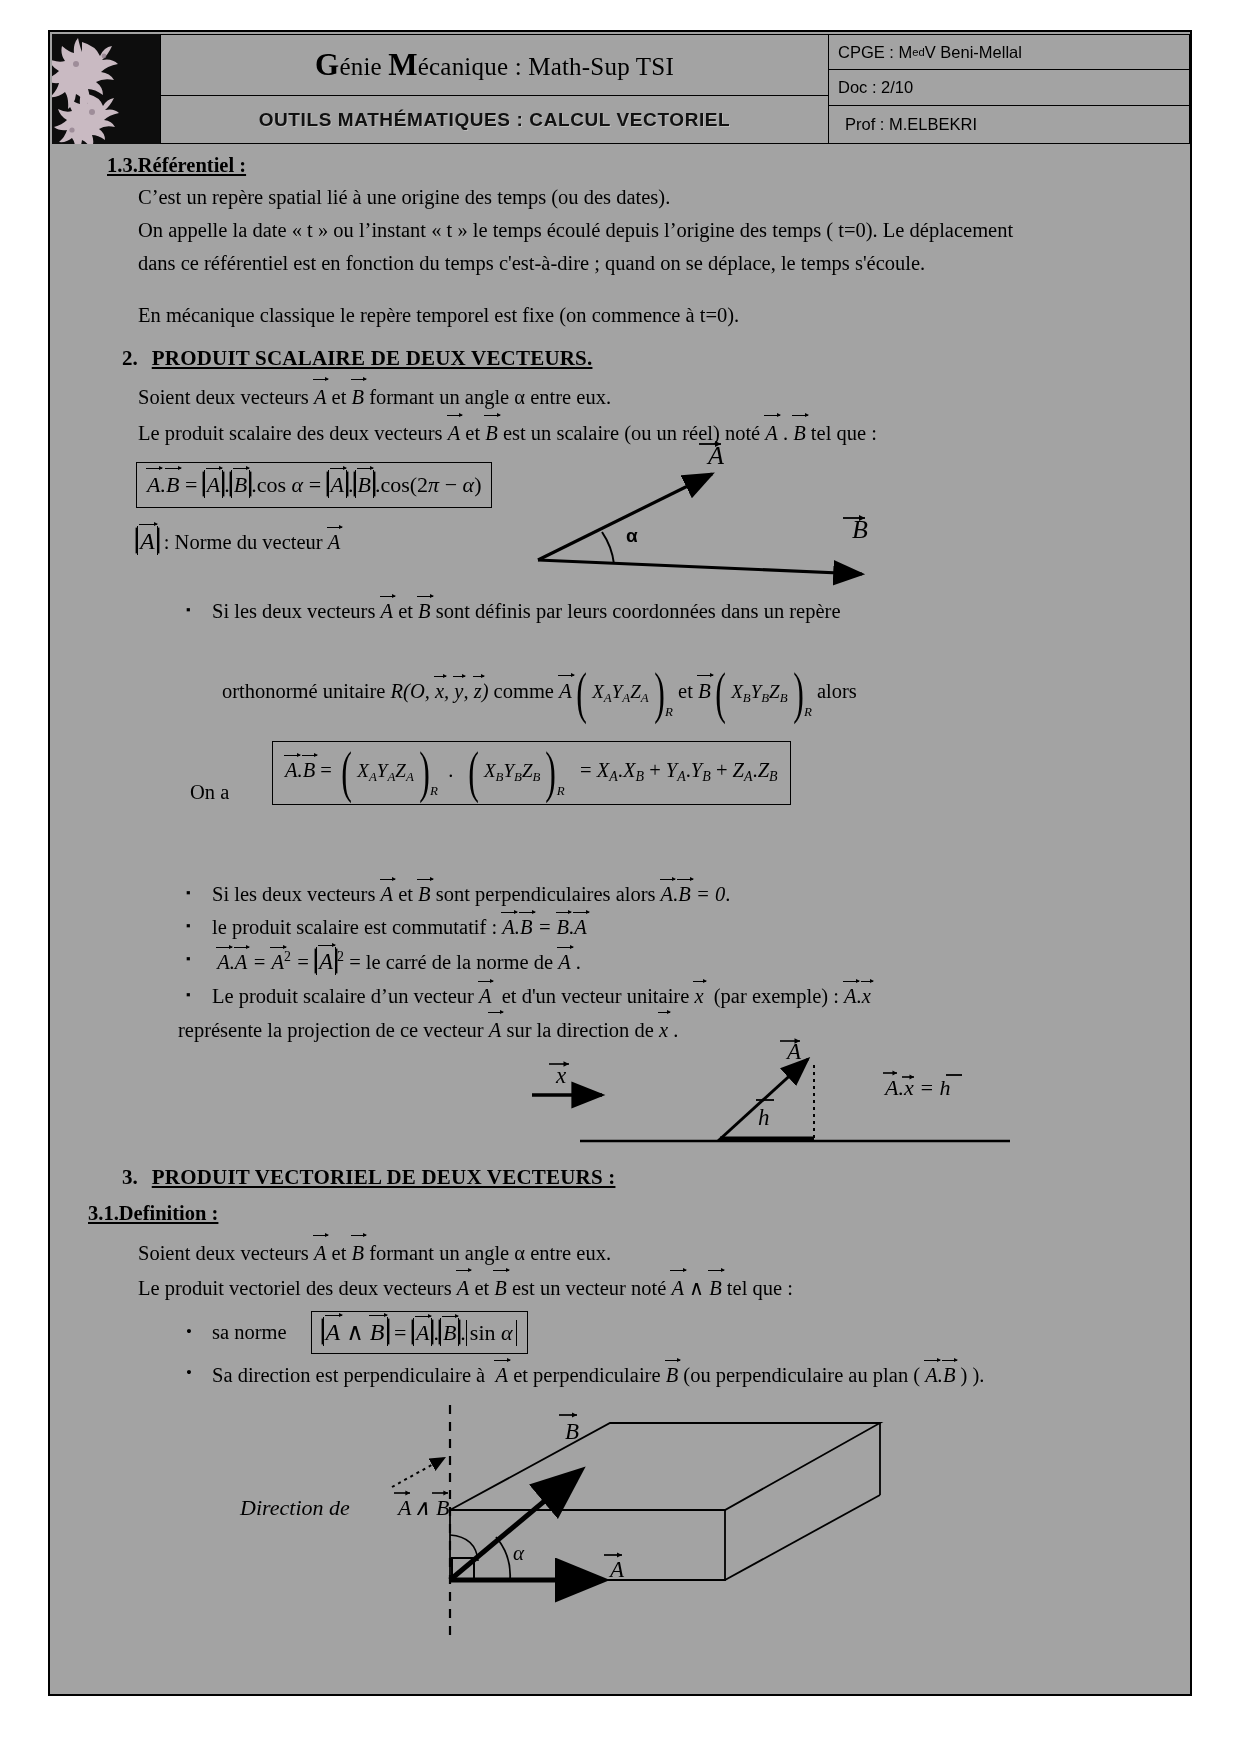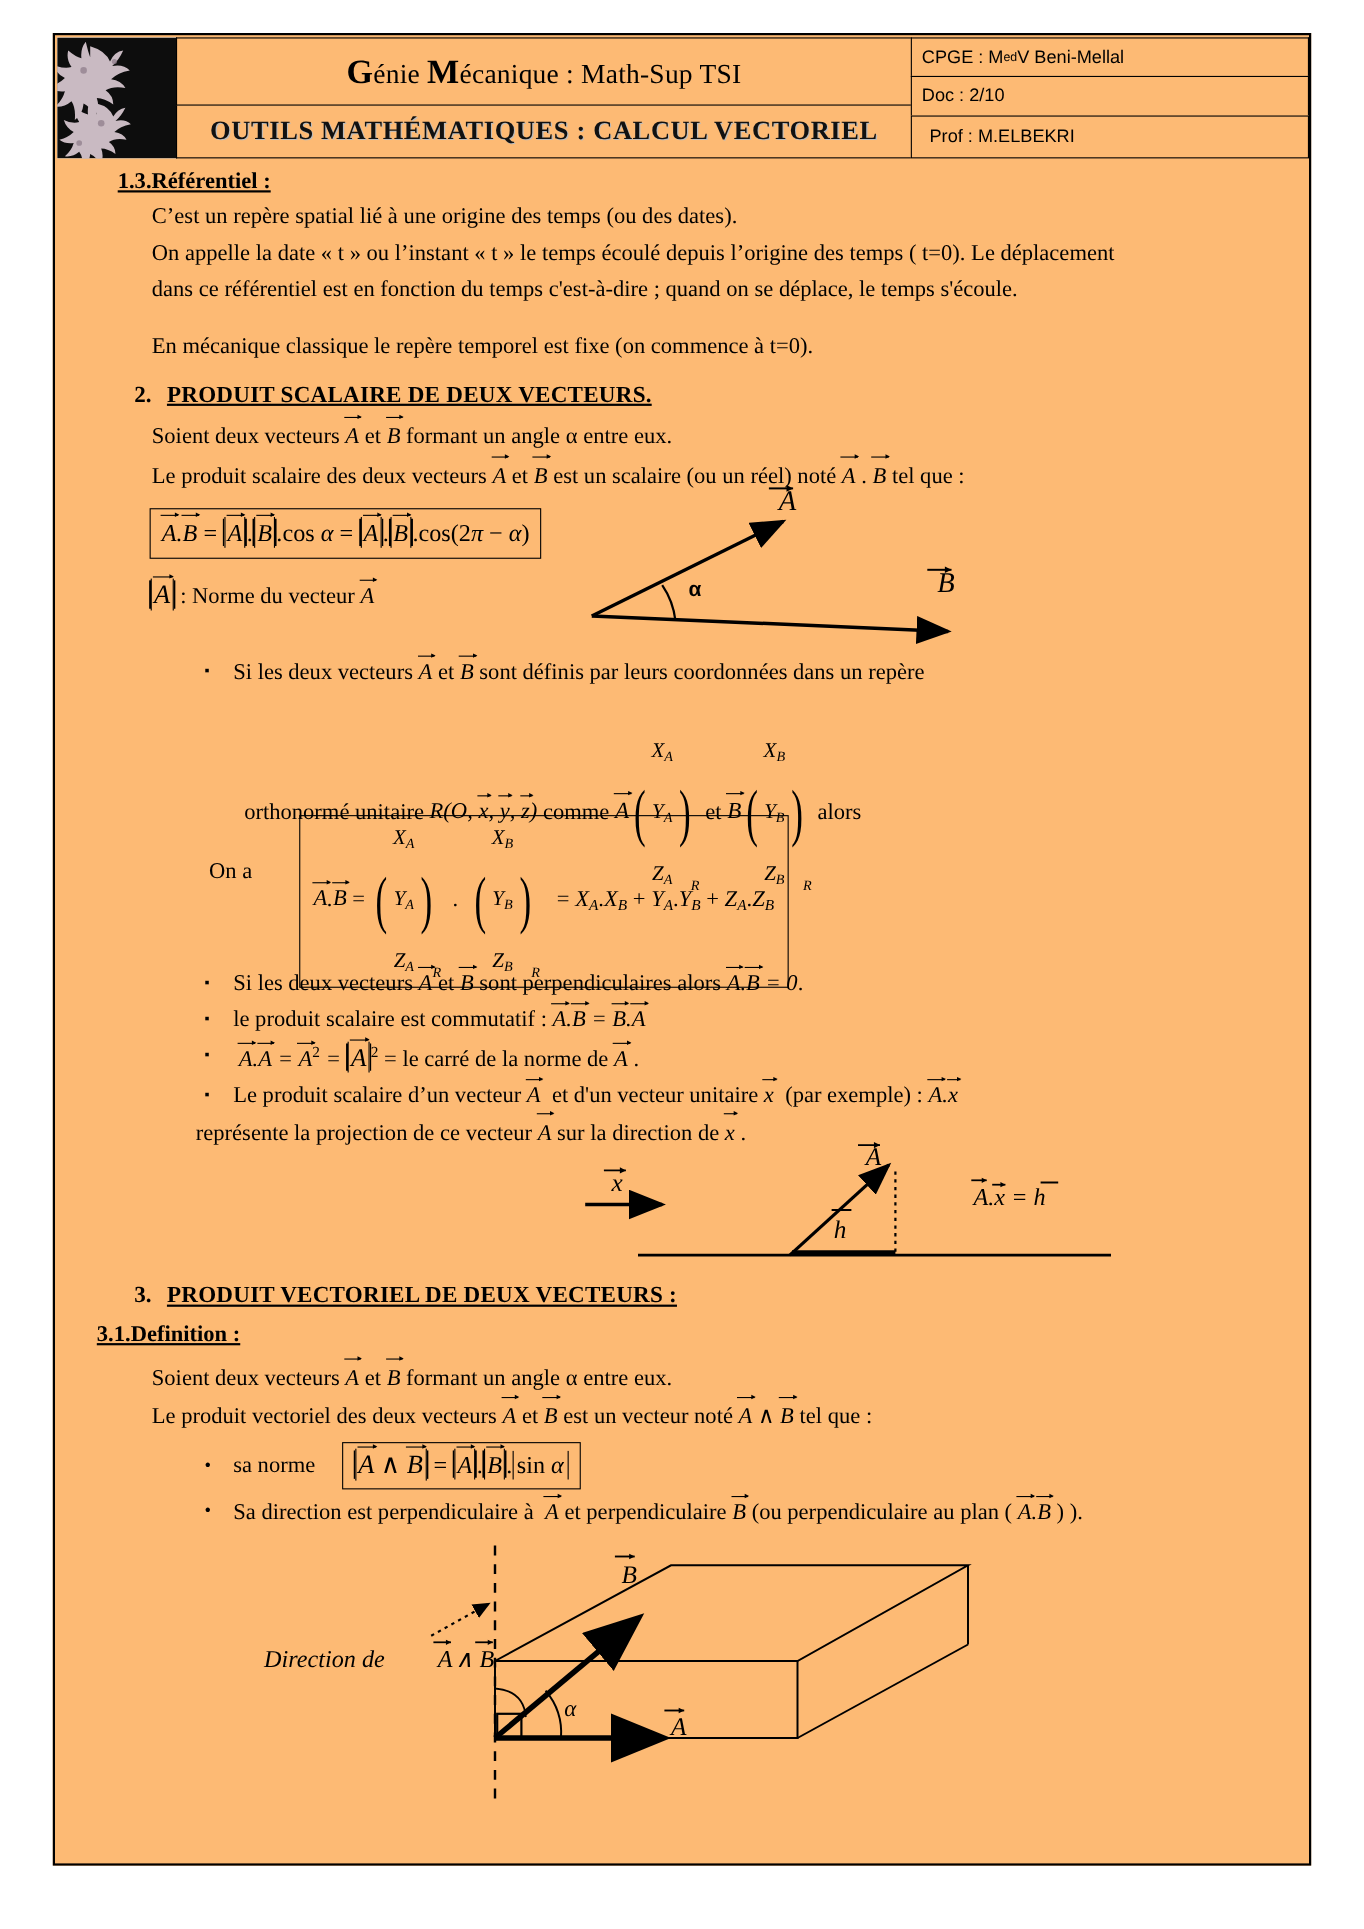--- a/index.html
+++ b/index.html
@@ -9,21 +9,21 @@
     color:#000;
     position:relative;
     overflow:hidden;
   }
   .page{
     position:absolute;
     left:48px; top:30px;
     width:1144px; height:1666px;
     border:2px solid #000;
     box-sizing:border-box;
-    background:#fdba74;
+    background:#a3a3a3;
   }
   
   .hdr{
     position:absolute; left:2px; top:2px;
     width:1138px; height:110px;
     display:flex;
   }
   .hdr-logo{
     width:108px; height:110px;
     overflow:hidden;
@@ -48,23 +48,23 @@
     border-top:none;border-right:none;
     display:flex;align-items:center;justify-content:center;
   }
   .title-main{
     font-family:"Liberation Serif",serif;
     font-size:25px; letter-spacing:.2px; white-space:nowrap;
   }
   .title-main .cap{font-size:31px;}
   .title-main b{font-weight:700;}
   .subtitle{
-    font-family:Liberation Serif, serif;
+    font-family:Liberation Sans, sans-serif;
     font-weight:700;
-    font-size:24px;
+    font-size:19px;
     letter-spacing:.6px;
     white-space:nowrap;
     color:#111;
     text-shadow:1px 1px 0 #bbb;
   }
   .hdr-right{
     flex:1 1 auto;
     display:flex;flex-direction:column;
     font-family:"Liberation Sans","DejaVu Sans",sans-serif;
     font-size:16.5px;
@@ -158,26 +158,25 @@
     position:relative;
   }
   .mat .pl,.mat .pr{
     font-size:58px;
     font-family:"Liberation Serif",serif;
     line-height:0.84;
     transform:scaleX(.55);
     display:inline-block;
   }
   .mat .col{
-    display:inline-flex;flex-direction:column;
+    display:inline-flex;flex-direction:row;
     align-items:center;
     font-style:italic;font-size:19px;
     line-height:1.45;
     padding:0 1px;
-    gap:28px;
   }
   .matsub{
     font-size:13px;font-style:italic;
     align-self:flex-end;
     margin-bottom:-3px;margin-left:-4px;
   }
   .figbox{position:relative;}
   svg{overflow:visible;}
   .st{font-family:"Liberation Serif",serif;font-style:italic;}
 </style>

